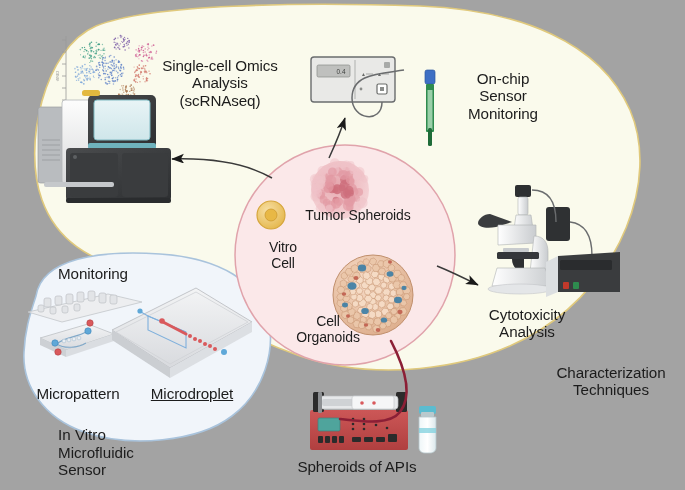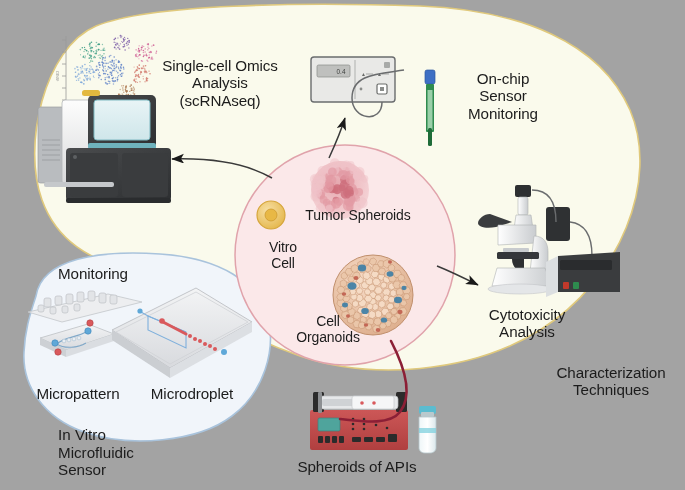--- a/index.html
+++ b/index.html
@@ -1003,21 +1003,21 @@
   <div class="lbl f14" style="left:245px;top:240px;width:76px;">Vitro
 Cell</div>
 
   <div class="lbl f14" style="left:290px;top:314px;width:76px;">Cell
 Organoids</div>
 
   <div class="lbl f15" style="left:38px;top:265px;width:110px;">Monitoring</div>
 
   <div class="lbl f15" style="left:18px;top:385px;width:120px;">Micropattern</div>
 
-  <div class="lbl f15" style="left:133px;top:385px;width:118px;">Microdroplet</div>
+  <div class="lbl f15" style="left:133px;top:385px;width:118px;text-decoration:underline;">Microdroplet</div>
 
   <div style="position:absolute;left:58px;top:426px;width:130px;text-align:left;color:#1c1c1c;line-height:1.16;">
     <div class="it f15">In Vitro</div>
     <div class="f15" style="white-space:pre-line;">Microfluidic
 Sensor</div>
   </div>
 
   <div class="lbl f15" style="left:282px;top:458px;width:150px;">Spheroids of APIs</div>
 
   <div class="lbl f15" style="left:538px;top:364px;width:146px;">Characterization

